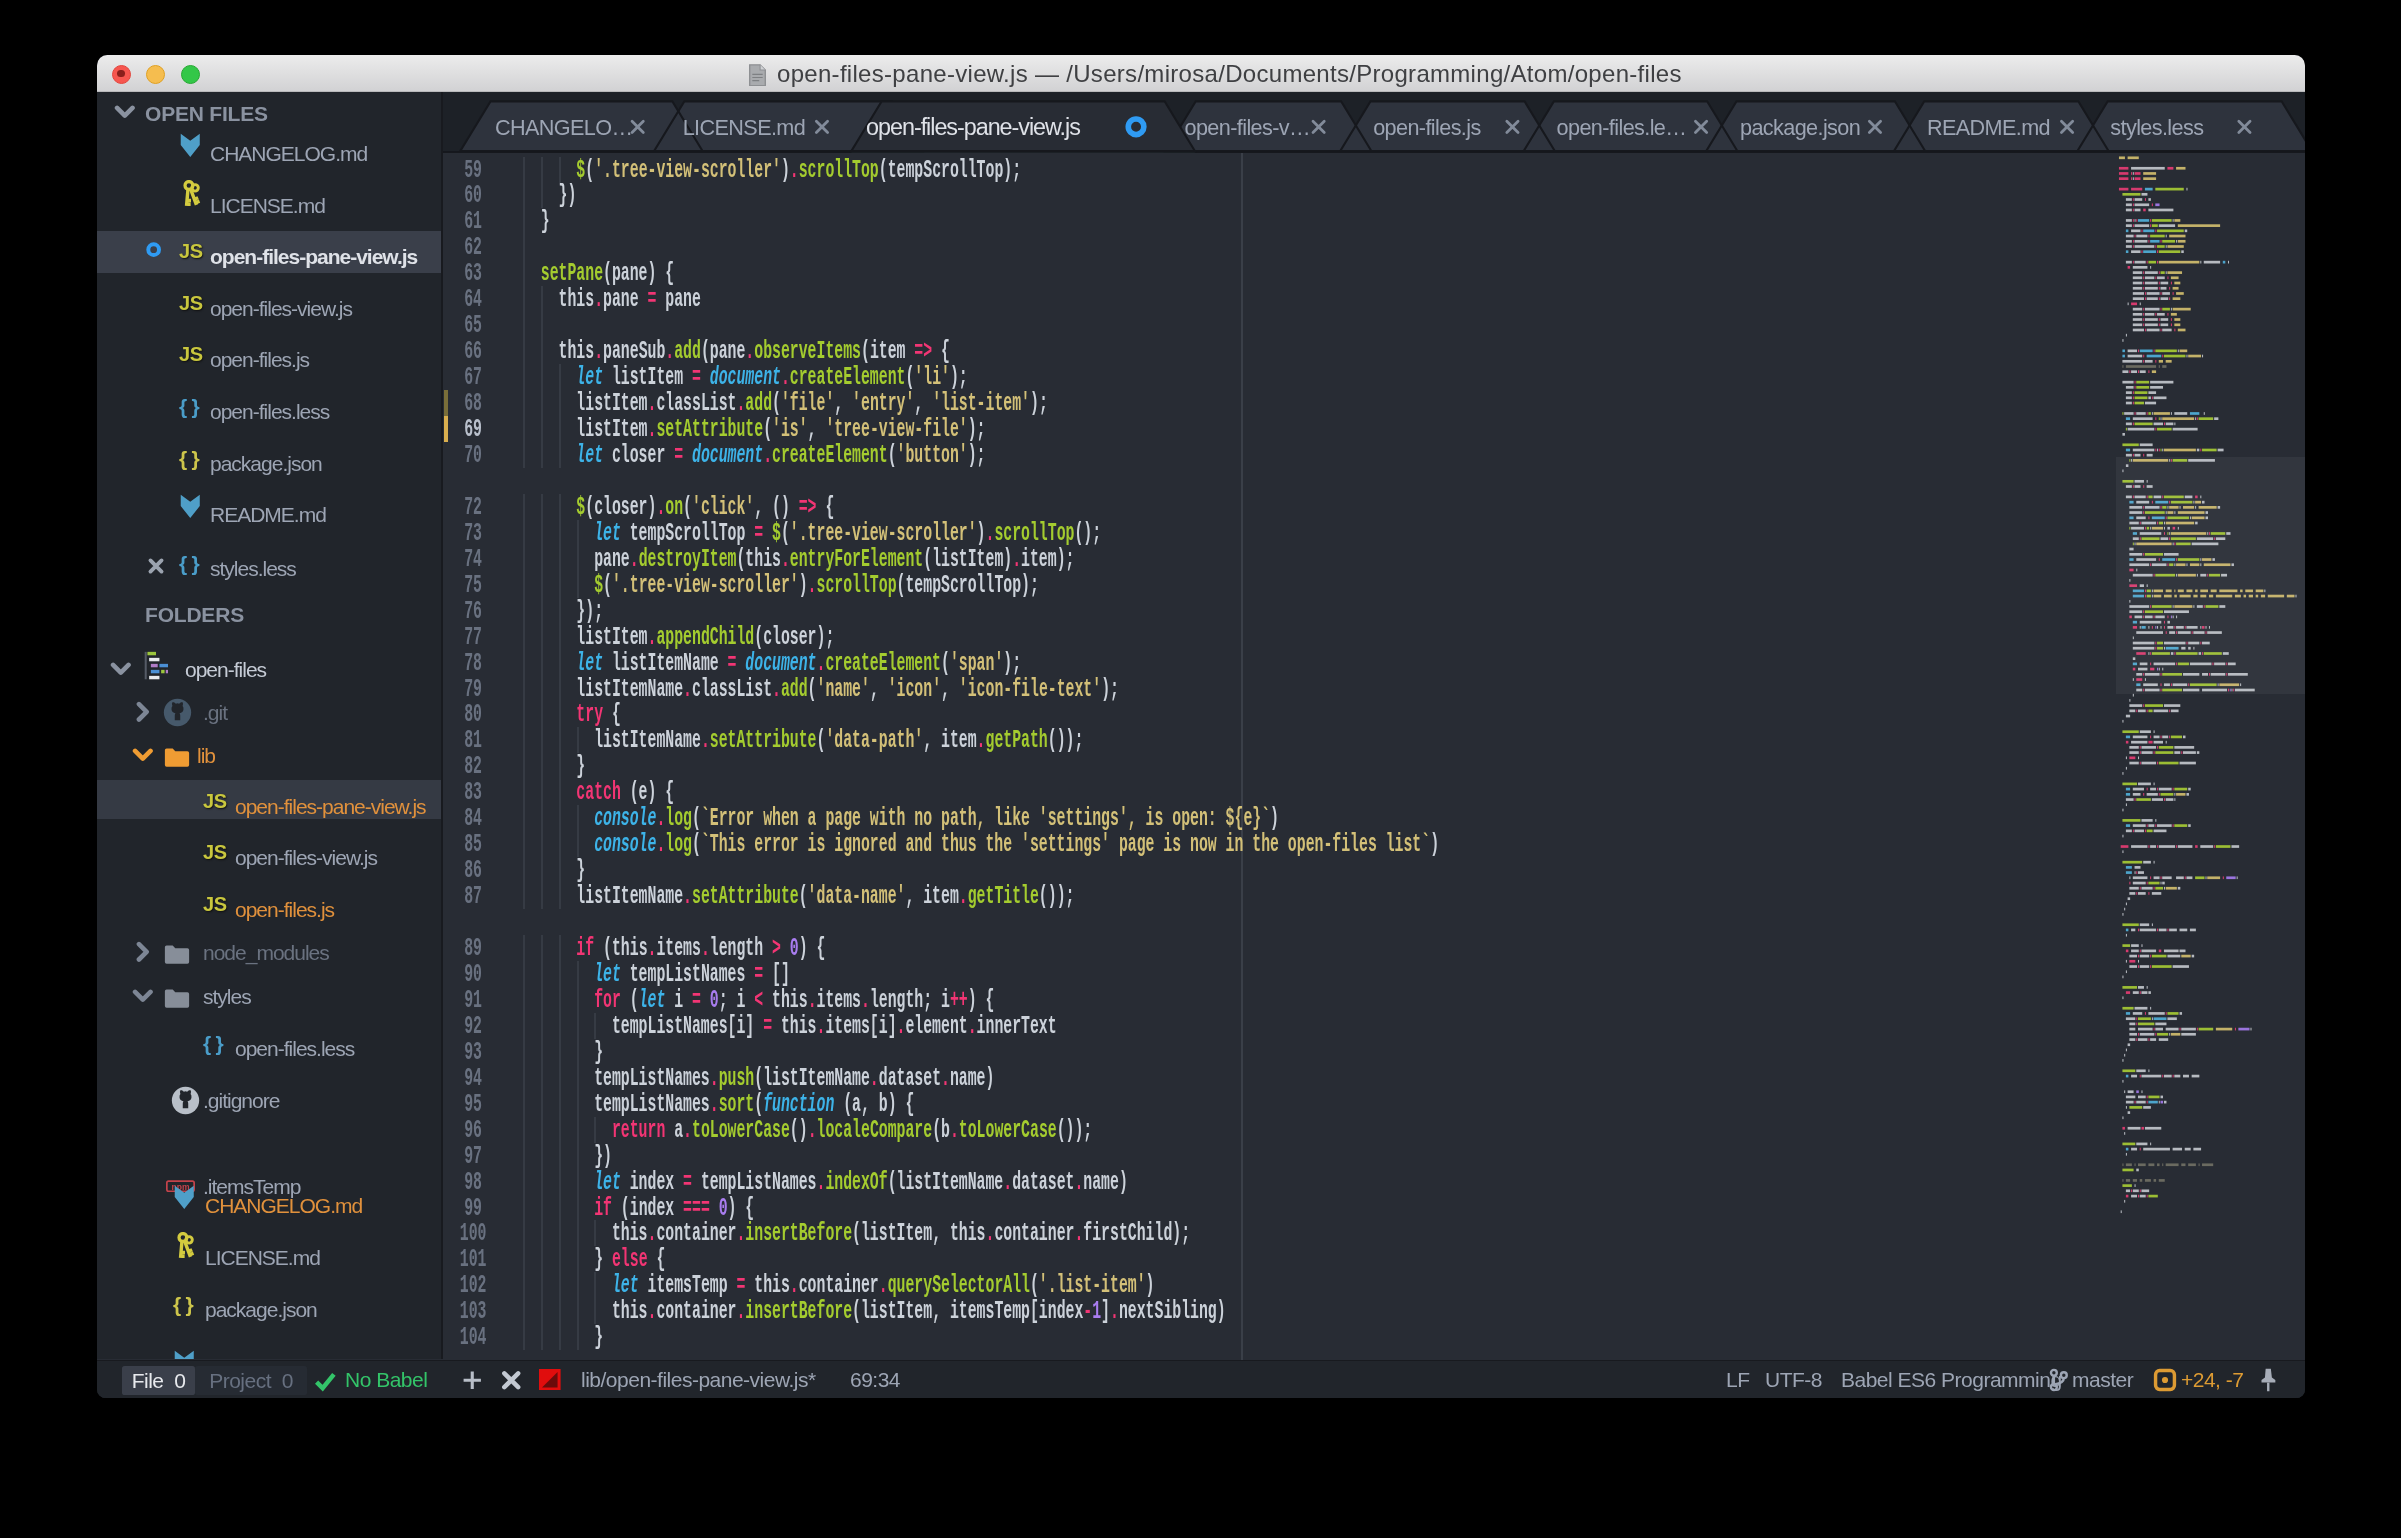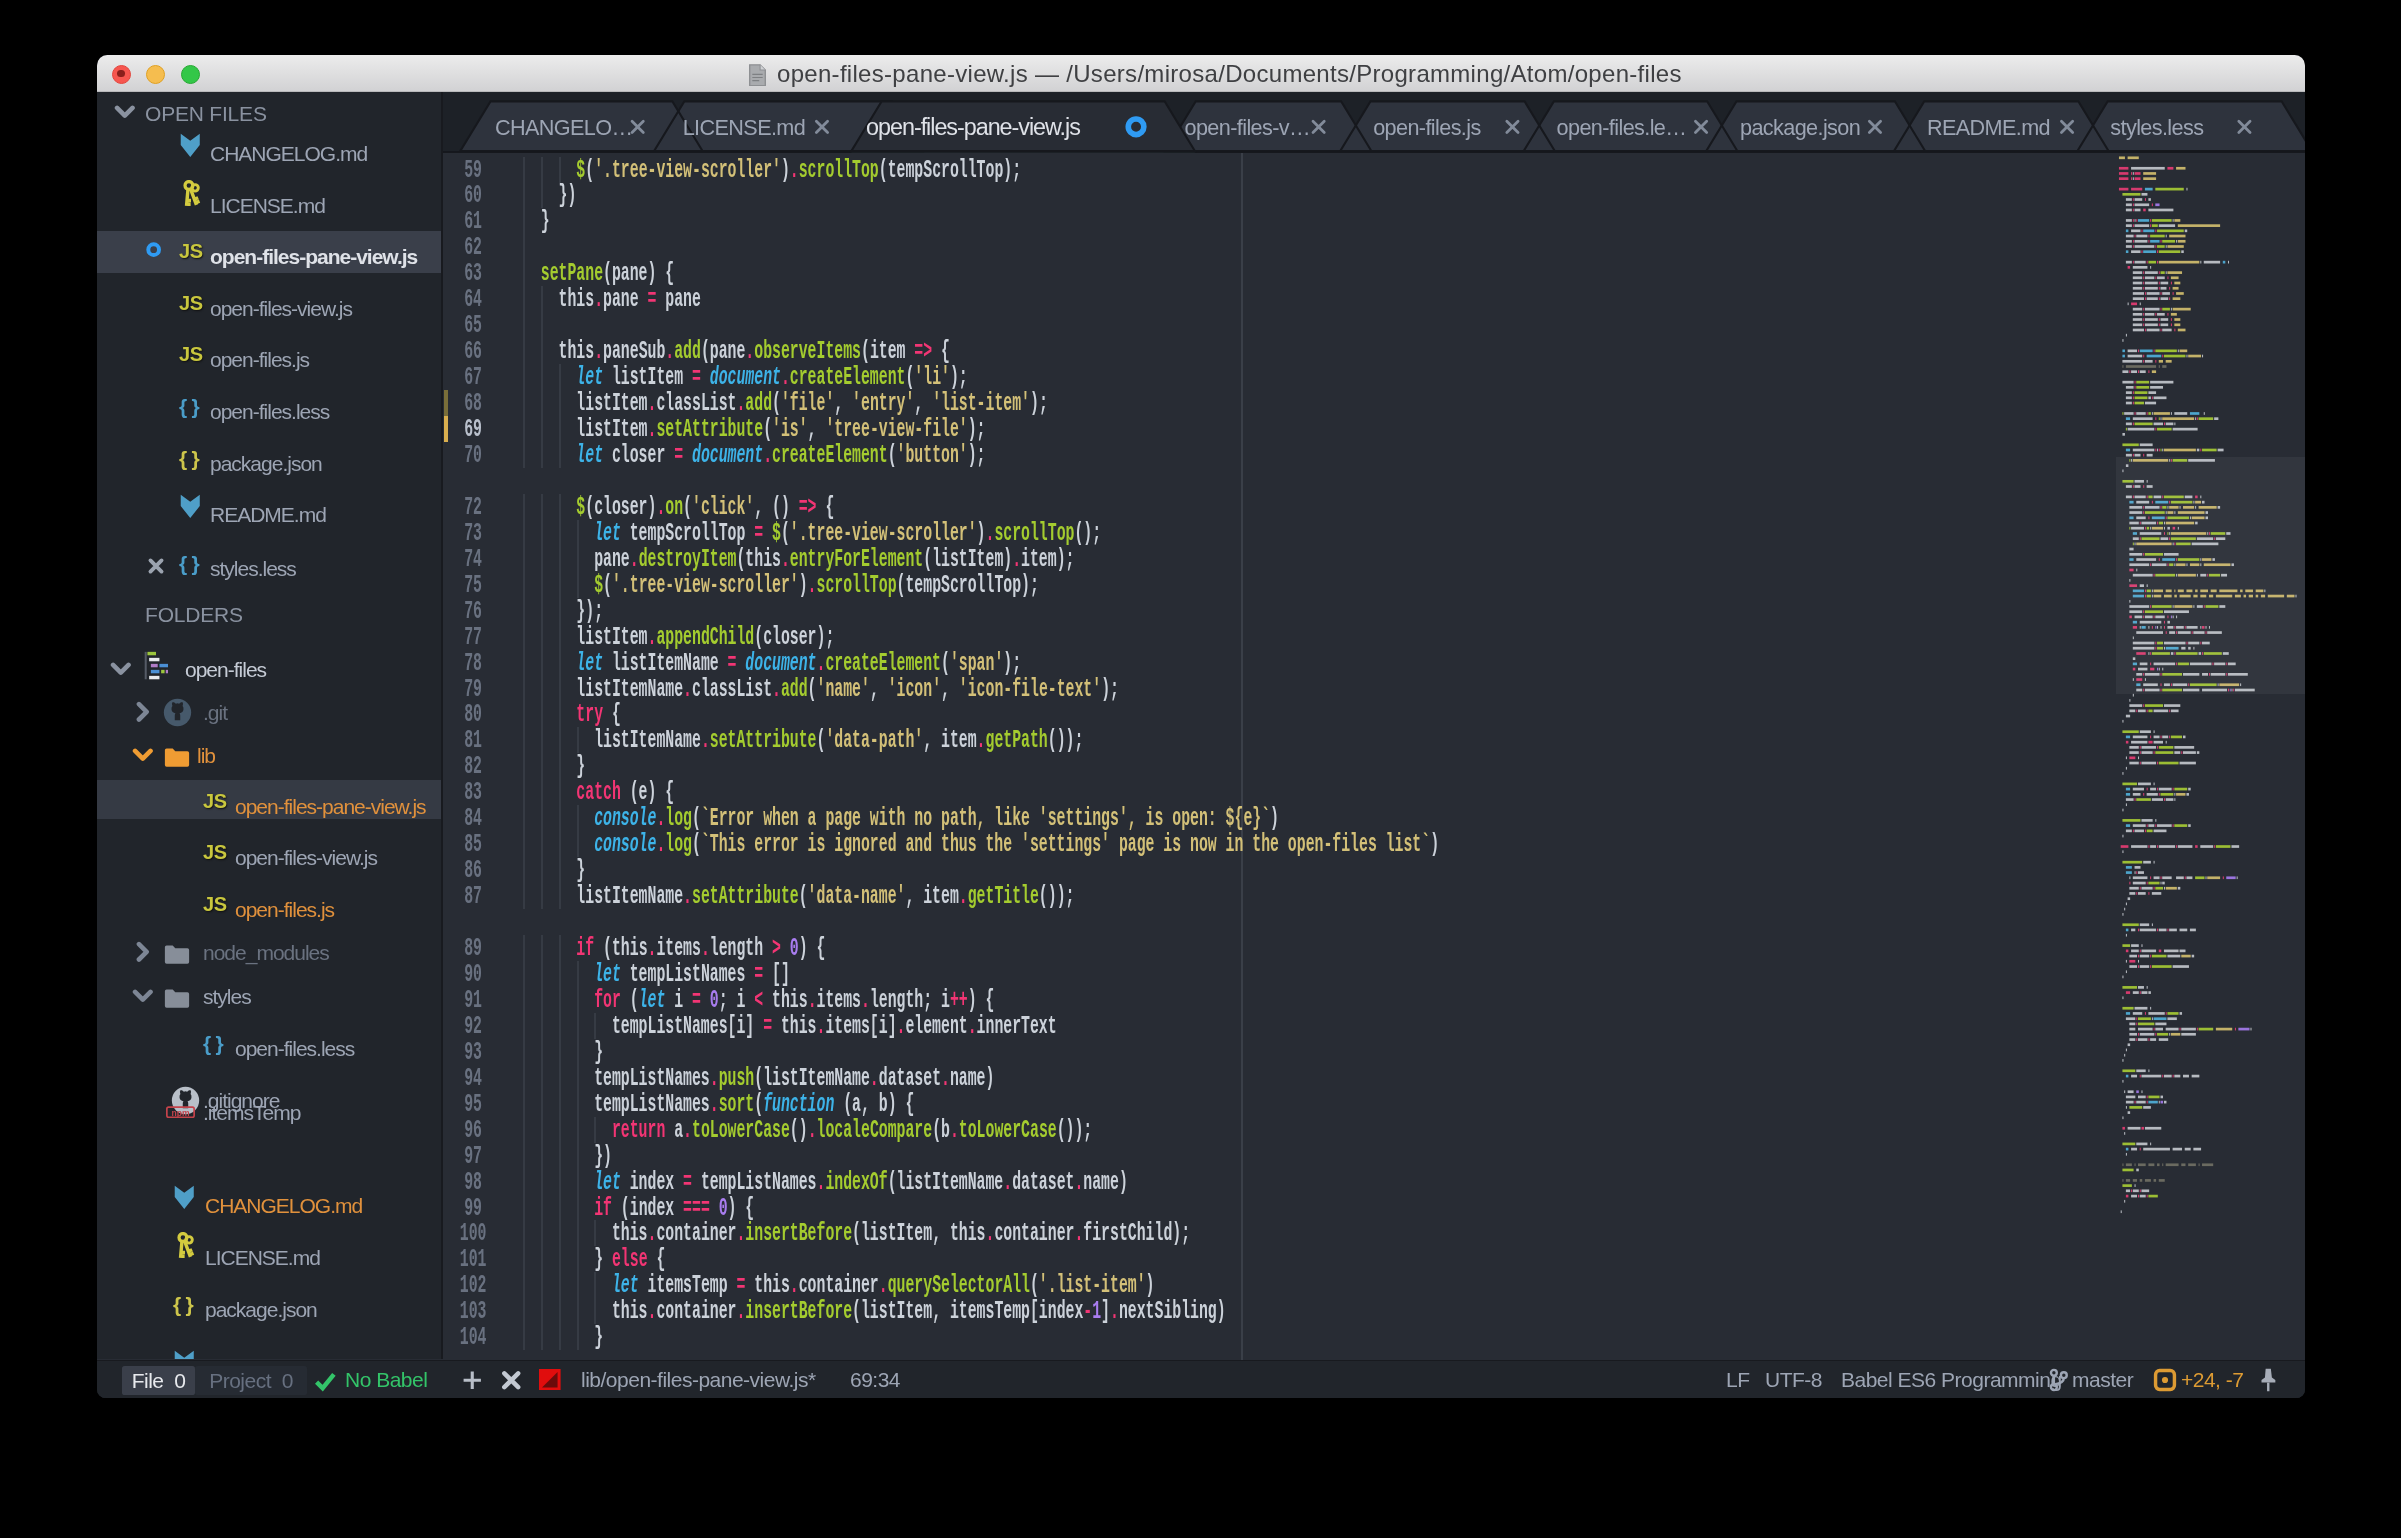--- a/index.html
+++ b/index.html
@@ -11,21 +11,21 @@
 #sidebar { position:absolute; left:0; top:37px; width:346px; height:1267px; background:#21252b; overflow:hidden; }
 #sideborder { position:absolute; left:344px; top:37px; width:1.7px; height:1267px; background:#181a1f; }
 .sel { position:absolute; left:0; width:344px; background:#3a3f4a; }
 .sel2 { background:#353a44; }
 .trow { position:absolute; left:0; width:344px; height:38px; }
 .lbl { position:absolute; top:50%; transform:translateY(-50%); font-size:21px; letter-spacing:-1px; color:#9da5b4; white-space:nowrap; }
 .lbl.b { color:#c6ccd6; }
 .lbl.sell { color:#dfe2e8; font-weight:bold; }
 .lbl.org { color:#e1913c; }
 .lbl.dim { color:#6a7280; }
-.hdr { position:absolute; top:50%; transform:translateY(-50%); font-size:21px; font-weight:normal; color:#8a92a0; letter-spacing:-0.2px; white-space:nowrap; }
+.hdr { position:absolute; top:50%; transform:translateY(-50%); font-size:21px; font-weight:bold; color:#8a92a0; letter-spacing:-0.2px; white-space:nowrap; }
 .ic { position:absolute; }
 .ic.js { font-weight:bold; font-size:20px; letter-spacing:-0.4px; color:#c9c73e; text-shadow:0.9px 0.9px 1.7px #111; }
 .ic.br { font-weight:bold; font-size:21px; }
 .tabbar { position:absolute; left:346px; top:37px; }
 #editor { position:absolute; left:346px; top:98px; width:1862px; height:1207px; background:#282c34; overflow:hidden; }
 .row { position:absolute; left:0; width:1862px; height:26px; }
 .num { position:absolute; left:0; top:0; width:39px; height:26px; line-height:26px; text-align:right;
   font-family:"Liberation Mono", monospace; font-size:26px; font-weight:bold; color:#697180;
   transform:scaleX(0.57); transform-origin:100% 50%; }
 .num.cur { color:#b9c0cc; }
@@ -192,21 +192,21 @@
         <span class="ic br" style="left:106px;top:1.7px;color:#4a9dc9">{ }</span>
         <span class="lbl" style="left:138px">open-files.less</span>
       </div>
       <div class="trow" style="top:990px">
         <svg class="ic" style="left:74px;top:4.3px" width="29" height="29" viewBox="0 0 34 34">
           <circle cx="17" cy="17" r="16" fill="#b8bfc8"></circle>
           <path d="M11 9.5 q-1.2 -3.2 .3 -4.8 q2.2 .4 3.8 1.9 q1 -.3 1.9 -.3 q.9 0 1.9 .3 q1.6 -1.5 3.8 -1.9 q1.5 1.6 .3 4.8 q1.3 1.8 1 4 q-.5 3.6 -4.6 4.4 q.8 .9 .8 2.6 l0 5.5 l-6.4 0 l0 -5.5 q0 -1.7 .8 -2.6 q-4.1 -.8 -4.6 -4.4 q-.3 -2.2 1 -4 Z" fill="#21252b"></path>
         </svg>
         <span class="lbl" style="left:106px">.gitignore</span>
       </div>
-      <div class="trow" style="top:1002px">
+      <div class="trow" style="top:1076px">
         <svg class="ic" style="left:69px;top:12px" width="29" height="14" viewBox="0 0 34 16">
           <rect x="1" y="1" width="32" height="12" rx="2" fill="none" stroke="#c4434b" stroke-width="2"></rect>
           <text x="17" y="11.4" text-anchor="middle" font-size="10" font-weight="bold" fill="#c4434b" font-family="Liberation Sans, sans-serif">npm</text>
         </svg>
         <span class="lbl" style="left:106px">.itemsTemp</span>
       </div>
       <div class="trow" style="top:1095px">
         <svg class="ic" style="left:76px;top:-4.3px" width="22.5" height="28" viewBox="0 0 13 16">
           <path d="M1 1.5 L6.5 5.5 L12 1.5 L12 8 L6.5 15 L1 8 Z" fill="#4f9fc8"></path>
         </svg>

